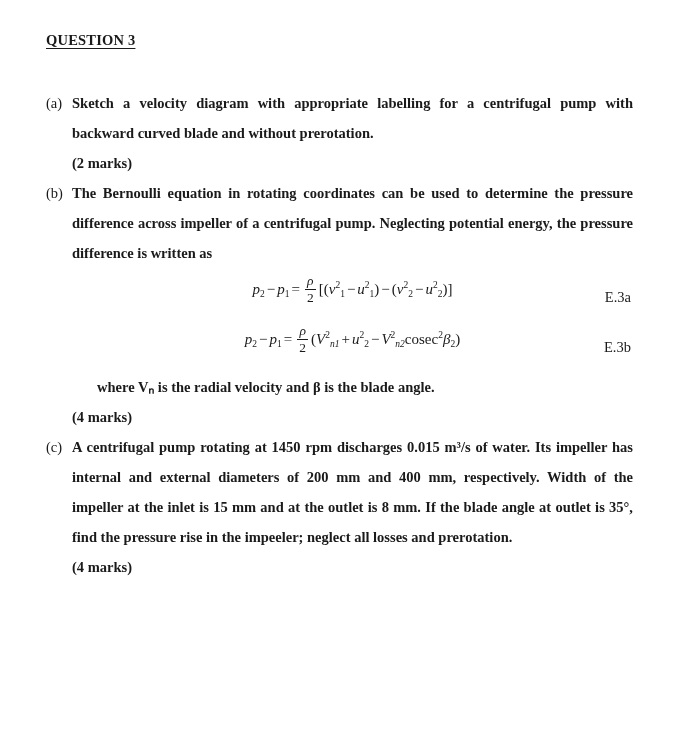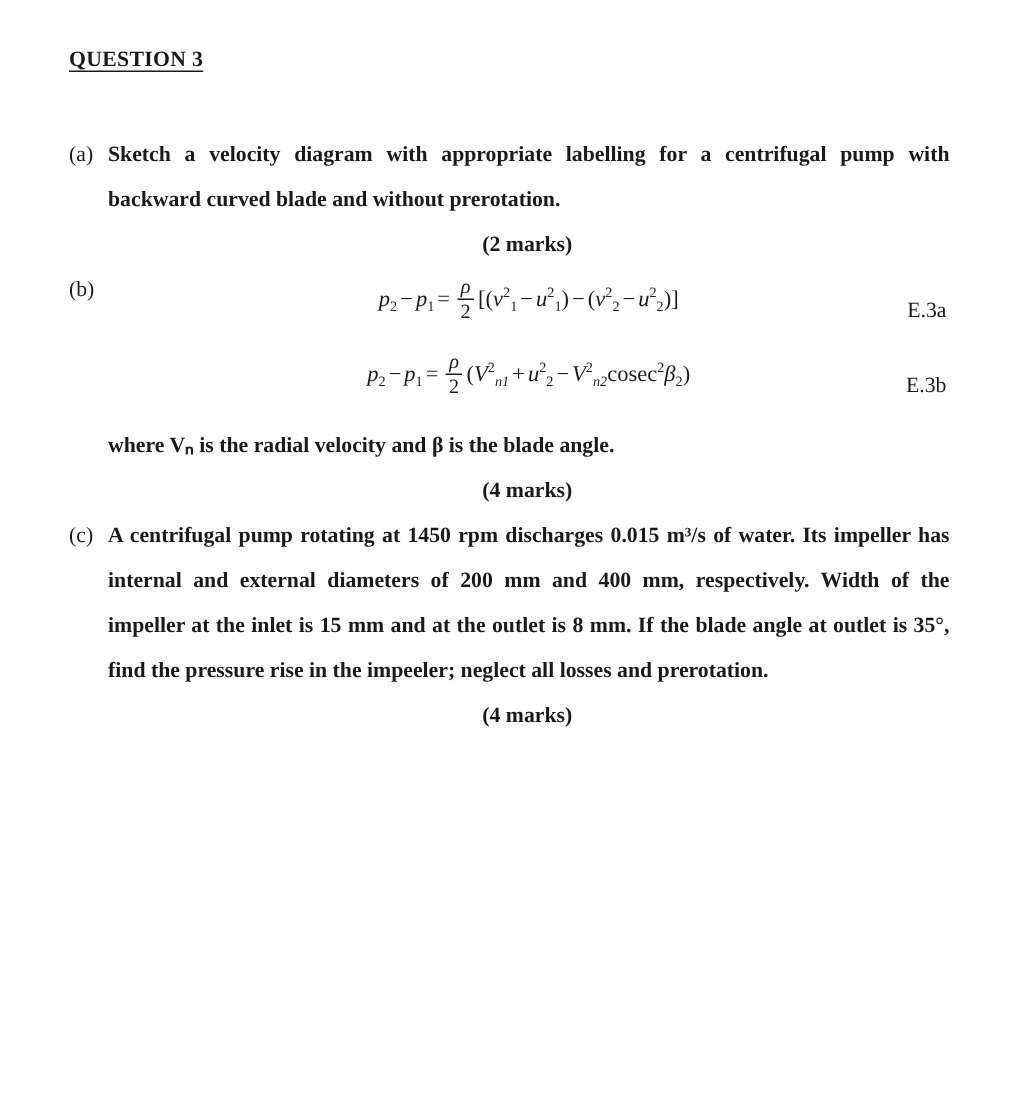--- a/index.html
+++ b/index.html
@@ -55,23 +55,24 @@
   p.just {
     margin: 0;
     font-size: 14.5px;
     line-height: 30px;
     text-align: justify;
     text-justify: inter-word;
     font-weight: bold;
   }
   p.just.last {
     text-align: left;
+    margin-left: 25px;
   }
   .marks {
-    text-align: center;
+    text-align: left;
     font-weight: bold;
     font-size: 14.5px;
     line-height: 30px;
     margin: 0;
     padding-right: 2px;
   }
   .eq-row {
     position: relative;
     display: block;
     line-height: 30px;
@@ -145,20 +146,21 @@
       <div class="item-body">
         <p class="just">Sketch a velocity diagram with appropriate labelling for a centrifugal pump with backward curved blade and without prerotation.</p>
         <p class="marks">(2 marks)</p>
       </div>
     </div>
 
     <div class="item">
       <div class="marker">(b)</div>
       <div class="item-body">
 
+        <p class="just">The Bernoulli equation in rotating coordinates can be used to determine the pressure difference across impeller of a centrifugal pump. Neglecting potential energy, the pressure difference is written as</p>
 
         <div class="eq-row">
           <div class="eq-center">
             <span class="eqtext">
               <span class="mi">p</span><sub>2</sub><span class="op">−</span><span class="mi">p</span><sub>1</sub><span class="op">=</span><span class="frac"><span class="num mi">ρ</span><span class="den mn">2</span></span><span class="paren">[(</span><span class="mi">v</span><sup>2</sup><sub>1</sub><span class="op">−</span><span class="mi">u</span><sup>2</sup><sub>1</sub><span class="paren">)</span><span class="op">−</span><span class="paren">(</span><span class="mi">v</span><sup>2</sup><sub>2</sub><span class="op">−</span><span class="mi">u</span><sup>2</sup><sub>2</sub><span class="paren">)]</span>
             </span>
           </div>
           <div class="eq-tag">E.3a</div>
         </div>
 

